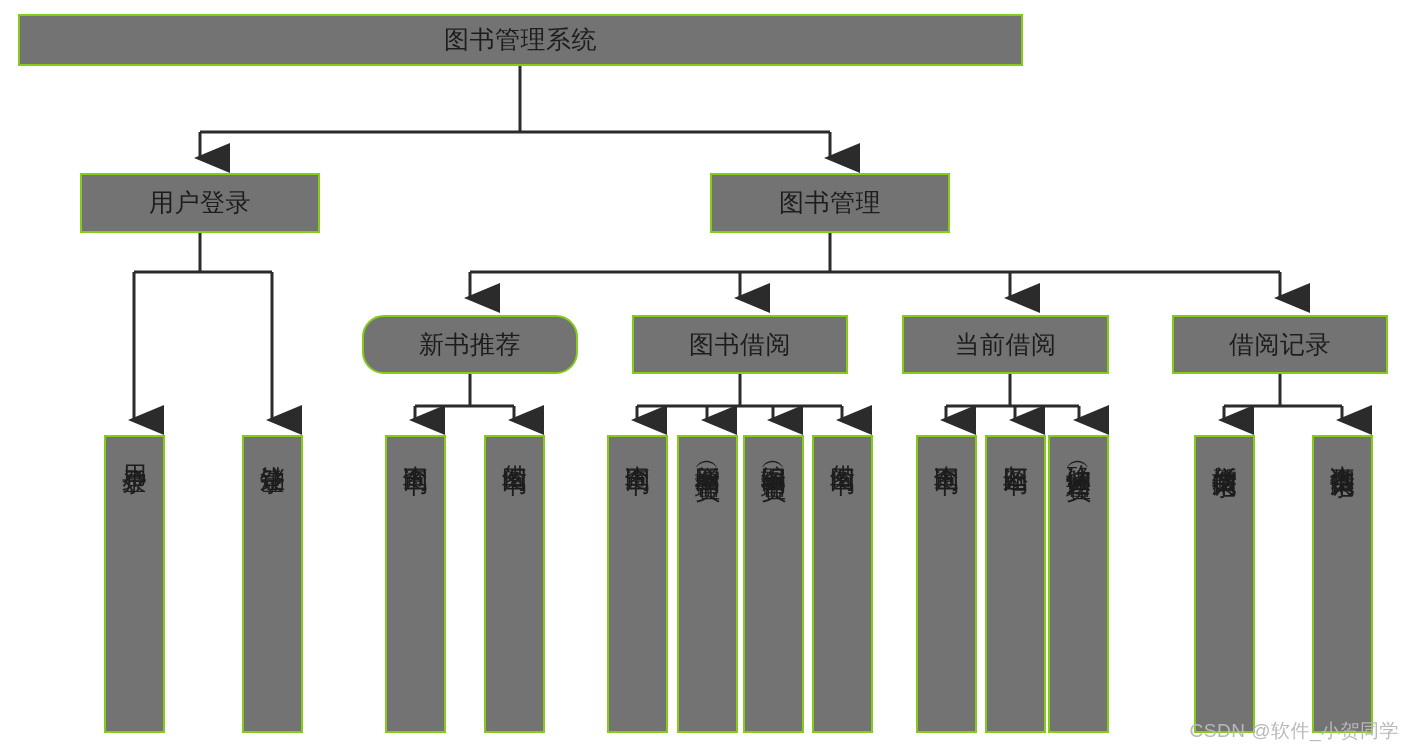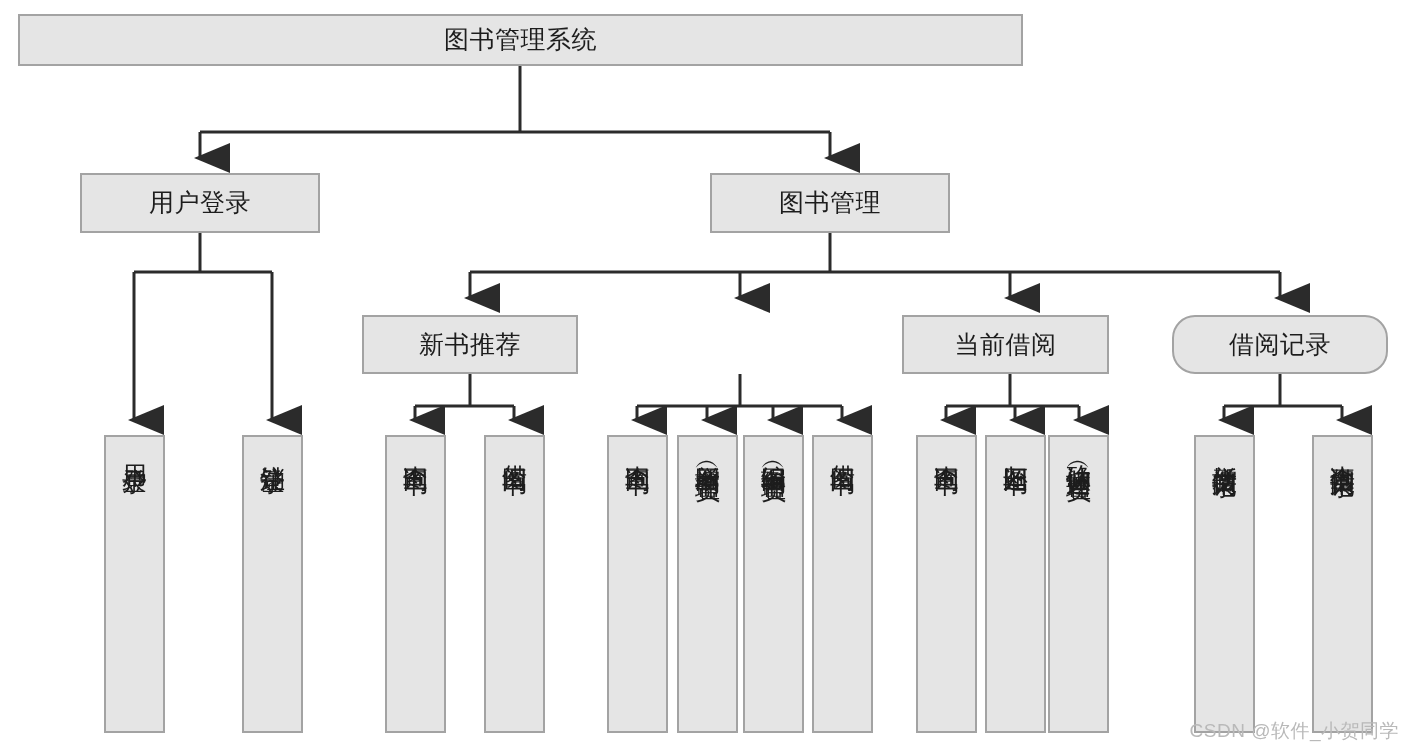--- a/index.html
+++ b/index.html
@@ -22,22 +22,22 @@
     position: absolute;
     left: 0;
     top: 0;
     width: 1405px;
     height: 747px;
     pointer-events: none;
   }
   .node {
     position: absolute;
     box-sizing: border-box;
-    background: #e5e5e5;
-    border: 2px solid #a3a3a3;
+    background: #737373;
+    border: 2px solid #84cc16;
     display: flex;
     align-items: center;
     justify-content: center;
     color: #1d1d1d;
     z-index: 2;
   }
   .node .label {
     display: block;
     text-align: center;
     line-height: 1.18;
@@ -139,27 +139,30 @@
     <span class="label">图书管理系统</span>
   </div>
 
   <div class="node horiz" style="left:80px; top:173px; width:240px; height:60px;">
     <span class="label">用户登录</span>
   </div>
   <div class="node horiz" style="left:710px; top:173px; width:240px; height:60px;justify-content:center;">
     <span class="label">图书管理</span>
   </div>
 
-  <div class="node horiz" style="left:362px; top:315px; width:216px; height:59px;">
+  <div class="node horiz" style="left:362px; top:315px; width:216px; height:59px;border-radius:22px;">
     <span class="label">新书推荐</span>
+  </div>
+  <div class="node horiz" style="left:632px; top:315px; width:216px; height:59px;">
+    <span class="label">图书借阅</span>
   </div>
   <div class="node horiz" style="left:902px; top:315px; width:207px; height:59px;">
     <span class="label">当前借阅</span>
   </div>
-  <div class="node horiz" style="left:1172px; top:315px; width:216px; height:59px;border-radius:23px;">
+  <div class="node horiz" style="left:1172px; top:315px; width:216px; height:59px;">
     <span class="label">借阅记录</span>
   </div>
 
   <div class="node vert" style="left:104px; top:435px; width:61px; height:298px;">
     <span class="label">用户登录</span>
   </div>
   <div class="node vert" style="left:242px; top:435px; width:61px; height:298px;">
     <span class="label">注销登录</span>
   </div>
 

